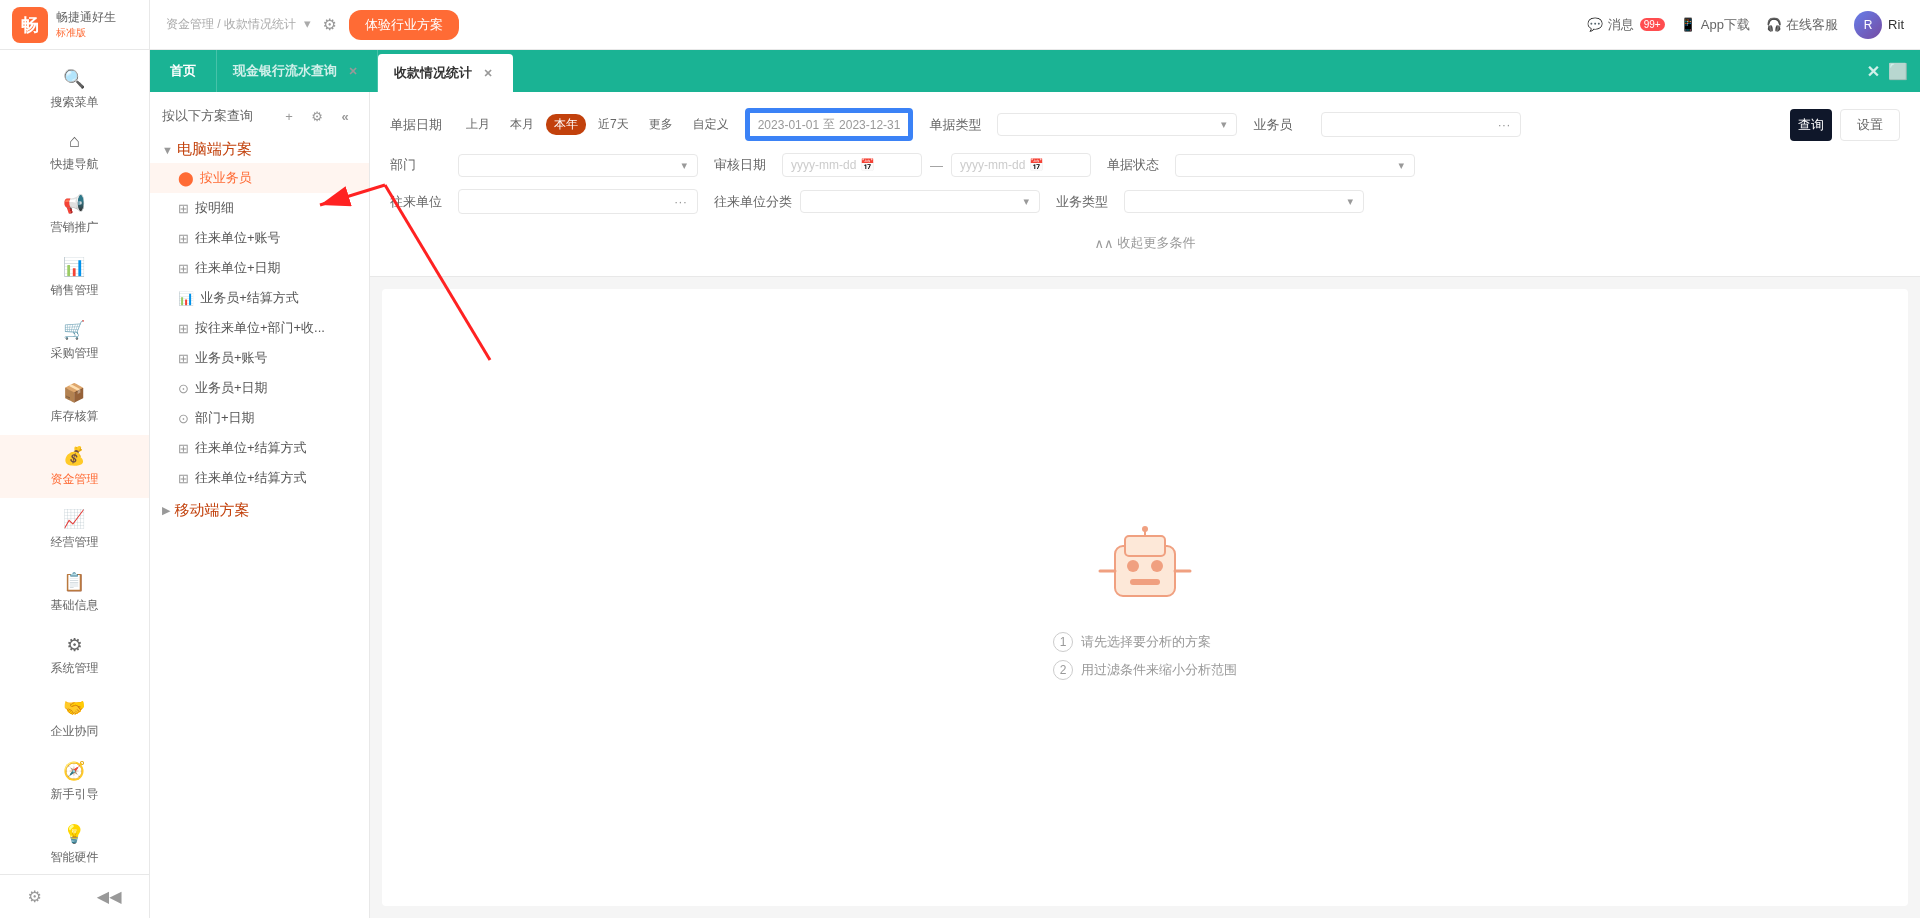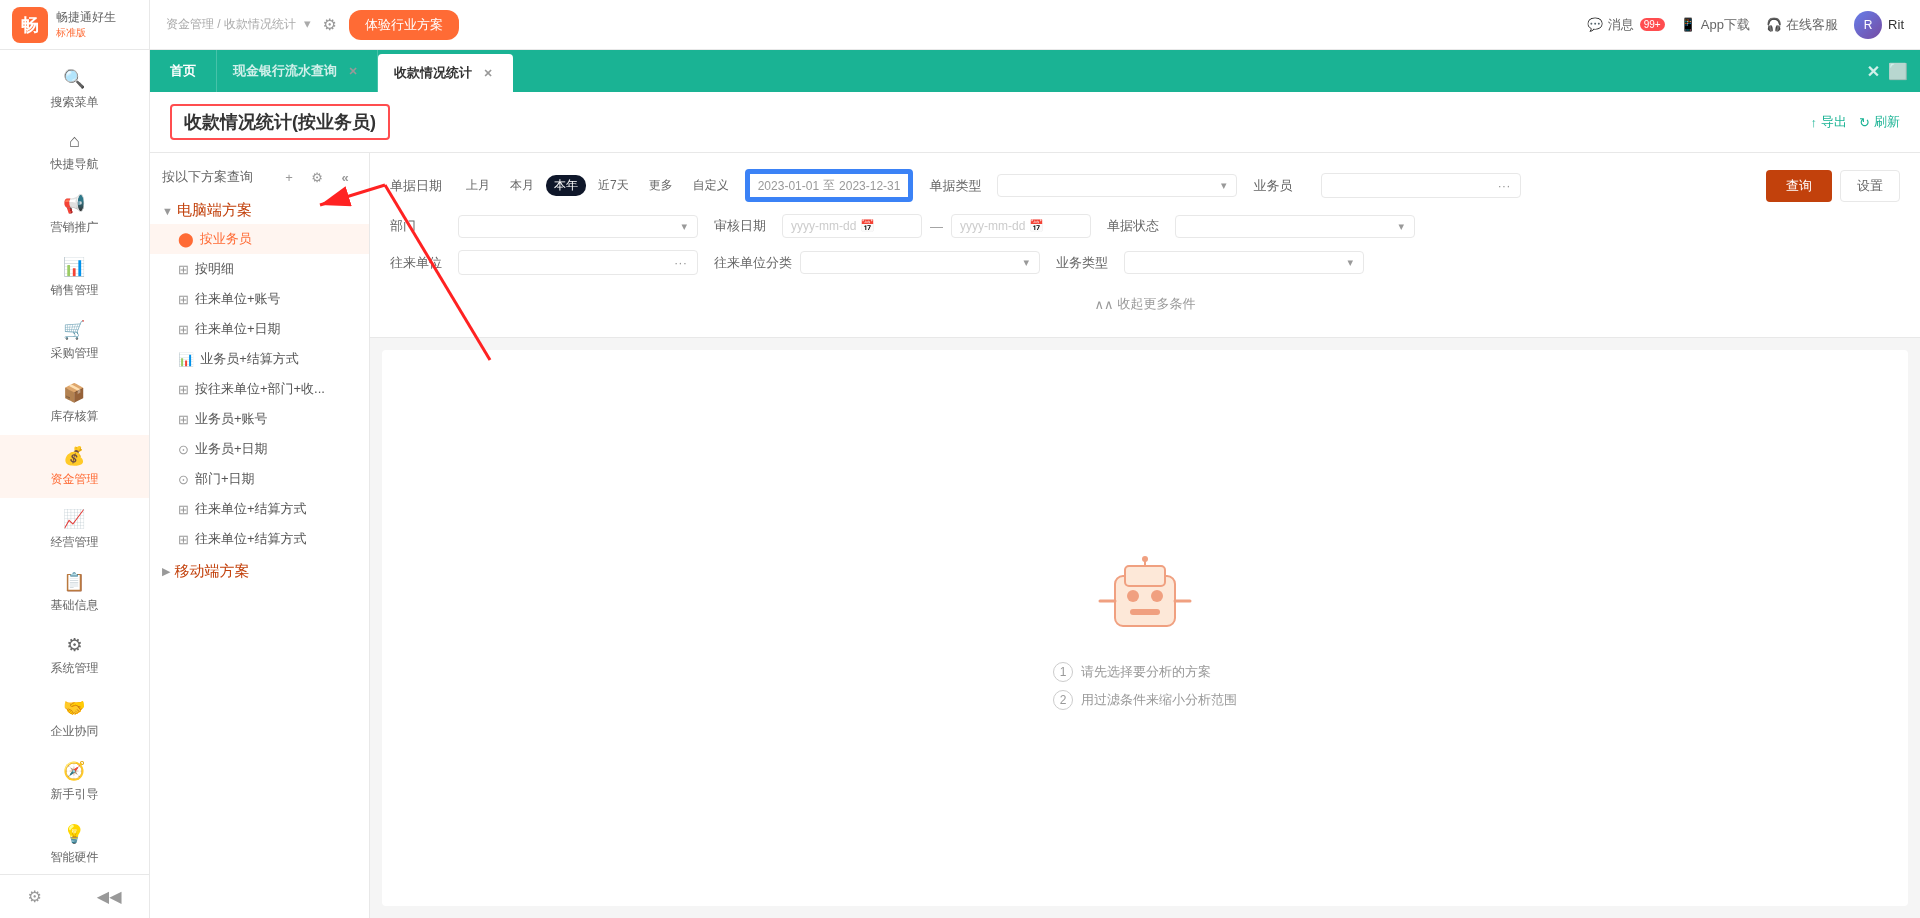--- a/index.html
+++ b/index.html
@@ -77,30 +77,30 @@
     .right-panel { flex: 1; display: flex; flex-direction: column; overflow: hidden; }
 
     
     .filter-area { background: #fff; padding: 16px 20px; border-bottom: 1px solid #e8e8e8; }
     .filter-row { display: flex; align-items: center; gap: 16px; margin-bottom: 12px; flex-wrap: wrap; }
     .filter-row:last-child { margin-bottom: 0; }
     .filter-item { display: flex; align-items: center; gap: 8px; }
     .filter-label { color: #666; font-size: 13px; white-space: nowrap; min-width: 60px; }
     .filter-date-tabs { display: flex; align-items: center; gap: 4px; }
     .date-tab { padding: 2px 8px; font-size: 12px; cursor: pointer; color: #666; border-radius: 2px; }
-    .date-tab.active { background: #0f172a; color: #fff; border-radius: 10px; }
+    .date-tab.active { background: #c2410c; color: #fff; border-radius: 10px; }
     .date-range { display: flex; align-items: center; gap: 4px; color: #999; font-size: 12px; border: 5px solid #3b82f6; padding: 3px 8px; border-radius: 4px; }
     .filter-select { display: flex; align-items: center; gap: 6px; border: 1px solid #e8e8e8; padding: 4px 10px; border-radius: 4px; min-width: 200px; cursor: pointer; background: #fff; }
     .filter-select-text { flex: 1; color: #999; font-size: 13px; }
     .filter-select-arrow { color: #999; font-size: 11px; }
     .filter-separator { color: #999; font-size: 13px; }
     .date-input { display: flex; align-items: center; gap: 4px; border: 1px solid #e8e8e8; padding: 4px 8px; border-radius: 4px; min-width: 140px; color: #999; font-size: 12px; }
     .filter-more-btn { color: #999; cursor: pointer; font-size: 13px; }
     .filter-buttons { margin-left: auto; display: flex; gap: 8px; }
-    .btn-query { background: #c2410c; color: #fff; border: none; padding: 6px 20px; border-radius: 4px; cursor: pointer; font-size: 13px; }
+    .btn-query { background: #0f172a; color: #fff; border: none; padding: 6px 8px; border-radius: 4px; cursor: pointer; font-size: 13px; }
     .btn-set { background: #fff; color: #666; border: 1px solid #e8e8e8; padding: 6px 16px; border-radius: 4px; cursor: pointer; font-size: 13px; }
     .collapse-btn { display: flex; align-items: center; justify-content: center; gap: 4px; color: #999; font-size: 13px; cursor: pointer; padding: 8px 0; }
 
     
     .results-area { flex: 1; background: #fff; margin: 12px; border-radius: 4px; display: flex; flex-direction: column; align-items: center; justify-content: center; }
     .empty-state { display: flex; flex-direction: column; align-items: center; gap: 16px; }
     .empty-icon { width: 100px; height: 100px; }
     .empty-steps { display: flex; flex-direction: column; gap: 8px; }
     .empty-step { display: flex; align-items: center; gap: 8px; color: #999; font-size: 13px; }
     .step-num { width: 20px; height: 20px; border-radius: 50%; border: 1px solid #ccc; display: flex; align-items: center; justify-content: center; font-size: 12px; color: #999; flex-shrink: 0; }
@@ -232,35 +232,20 @@
         <span class="tab-close">✕</span>
       </div>
       <div class="tabbar-actions">
         <span class="tabbar-action-btn">✕</span>
         <span class="tabbar-action-btn">⬜</span>
       </div>
     </div>
 
     <div class="page-content">
 
-      <div class="page-header">
-        <div class="page-title-box red-box">
-          <span class="page-title">收款情况统计(按业务员)</span>
-        </div>
-        <div class="page-header-actions">
-          <div class="header-action-btn">
-            <span>↑</span>
-            <span>导出</span>
-          </div>
-          <div class="header-action-btn">
-            <span>↻</span>
-            <span>刷新</span>
-          </div>
-        </div>
-      </div>
 
       <div class="content-area">
 
         <div class="left-panel">
           <div class="filter-header">
             <span class="filter-title">按以下方案查询</span>
             <div class="filter-actions">
               <div class="filter-action-icon">
                 <span>+</span>
               </div>

